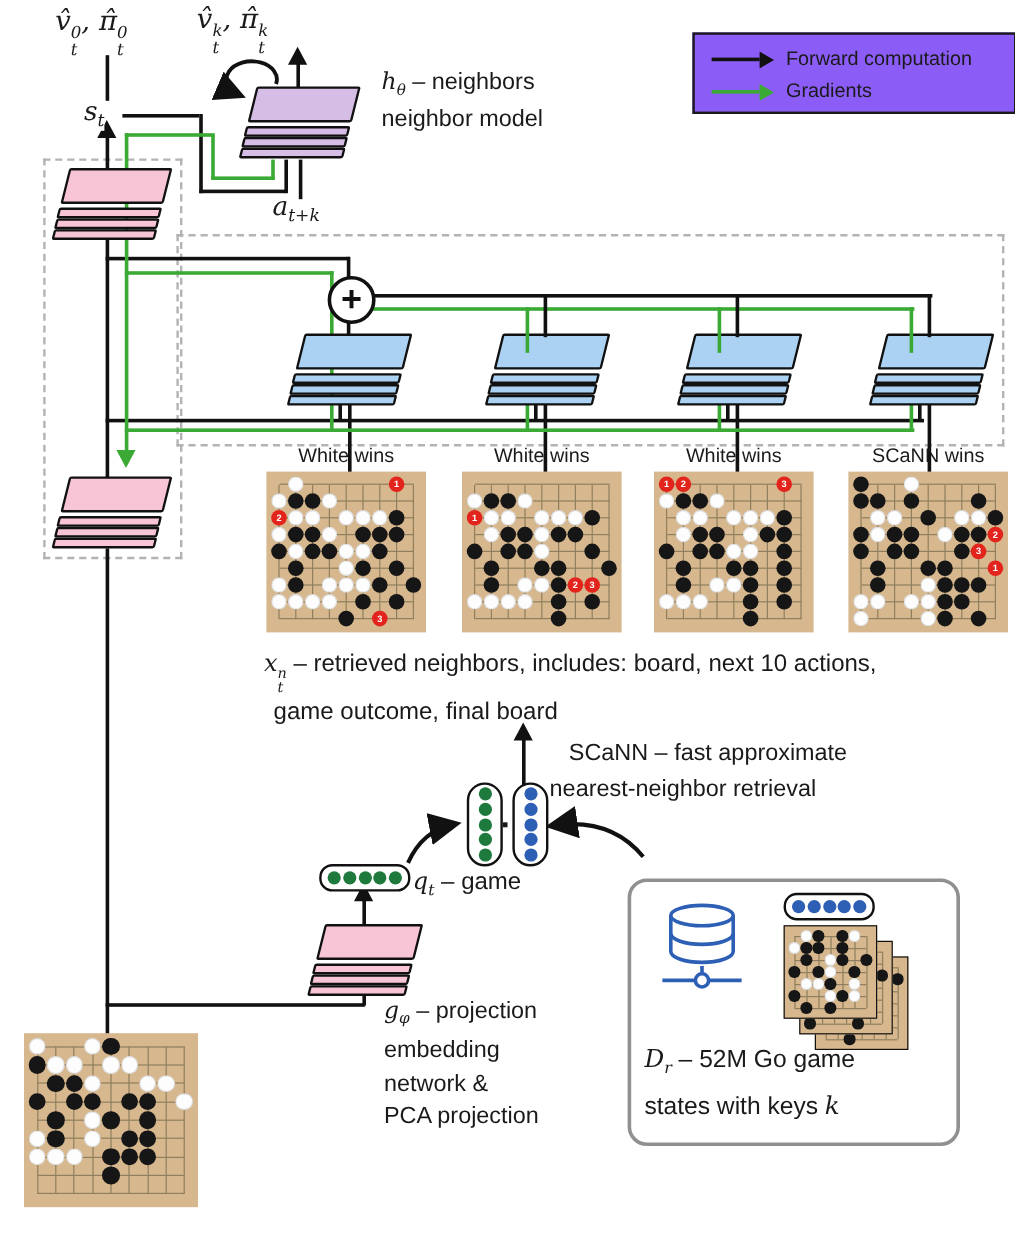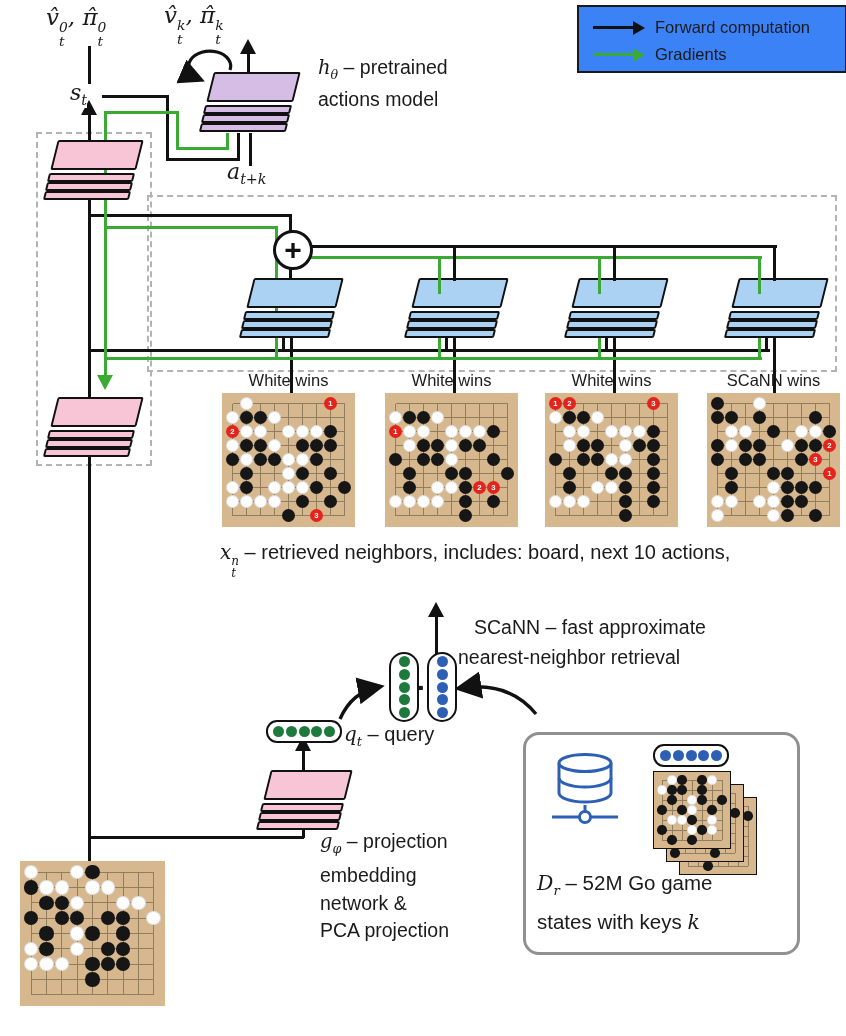--- a/index.html
+++ b/index.html
@@ -21,21 +21,21 @@
   .stack.pink .layer{background:#f7c5d5;}
   .stack.purple .layer{background:#d6bde6;}
   .stack.blue .layer{background:#abd2f2;}
   
   .dashed{position:absolute;border:2px dashed #b3b3b3;z-index:0;}
   
   .plus-circle{position:absolute;width:34px;height:34px;border:3px solid #111;border-radius:50%;
     background:#fff;z-index:2;display:flex;align-items:center;justify-content:center;
     font-size:30px;font-weight:bold;line-height:1;color:#111;}
   
-  .legend{position:absolute;border:2.5px solid #1a1a1a;background:#3b82f6;z-index:2;}
+  .legend{position:absolute;border:2.5px solid #1a1a1a;background:#8b5cf6;z-index:2;margin-top:22px;}
   .leg-line{position:absolute;height:3px;}
   .leg-head{position:absolute;width:0;height:0;border-top:7px solid transparent;border-bottom:7px solid transparent;}
   .leg-label{position:absolute;font-size:16.5px;}
   
   .mi{font-family:"DejaVu Serif",serif;font-style:italic;}
   .mlabel sub{font-family:"DejaVu Serif",serif;font-style:italic;font-size:65%;}
   .ss{display:inline-flex;flex-direction:column;vertical-align:-0.5em;font-size:60%;line-height:1.02;
       font-family:"DejaVu Serif",serif;font-style:italic;text-align:left;}
   .txt{font-family:"Liberation Sans",sans-serif;font-style:normal;}
   
@@ -214,22 +214,22 @@
         <span>t</span>
       </span>
   </div>
   <div class="abs mlabel" style="left:70px;top:80px;font-size:22px;z-index:2;background:#fff;">
     <span class="mi">s</span><sub>t</sub>
   </div>
   <div class="abs mlabel" style="left:227px;top:159px;font-size:22px;z-index:2;">
     <span class="mi">a</span><sub>t+k</sub>
   </div>
   <div class="abs mlabel" style="left:318px;top:55px;font-size:19.5px;line-height:25px;z-index:2;">
-    <span class="mi">h</span><sub>θ</sub><span class="txt"> – pretrained</span><br>
-    <span class="txt">actions model</span>
+    <span class="mi">h</span><sub>θ</sub><span class="txt"> – neighbors</span><br>
+    <span class="txt">neighbor model</span>
   </div>
 
   <div class="btitle" style="left:222px;top:371px;width:133px;">White wins</div>
   <div class="btitle" style="left:385px;top:371px;width:133px;">White wins</div>
   <div class="btitle" style="left:545px;top:371px;width:133px;">White wins</div>
   <div class="btitle" style="left:707px;top:371px;width:133px;">SCaNN wins</div>
 
   <div class="goboard" style="left:222px;top:393px;width:133px;height:134px;">
       <div class="gl" style="left: 10px; top: 10.5px; width: 1px; height: 112px;"></div>
       <div class="gl" style="top: 10px; left: 10.5px; height: 1px; width: 112px;"></div>
@@ -478,20 +478,21 @@
       <div class="stone w" style="width: 13.16px; height: 13.16px; left: 59.92px; top: 115.92px; font-size: 7.7px;"></div>
       <div class="stone b" style="width: 13.16px; height: 13.16px; left: 73.92px; top: 115.92px; font-size: 7.7px;"></div>
       <div class="stone b" style="width: 13.16px; height: 13.16px; left: 101.92px; top: 115.92px; font-size: 7.7px;"></div>
     </div>
 
   <div class="abs mlabel" style="left:220px;top:538px;font-size:20px;line-height:29px;z-index:2;">
     <span class="mi">x</span><span class="ss">
         <span>n</span>
         <span>t</span>
       </span><span class="txt"> – retrieved neighbors, includes: board, next 10 actions,</span><br>
+    <span class="txt" style="margin-left:8px;">game outcome, final board</span>
   </div>
 
   <div class="abs" style="left:458px;top:646px;font-size:19.5px;z-index:2;">nearest-neighbor retrieval</div>
   <div class="abs" style="left:474px;top:616px;font-size:19.5px;z-index:2;">SCaNN – fast approximate</div>
 
   <div class="dotvec vert green" style="left:389px;top:652px;width:30px;height:70px;">
       <span class="dot"></span>
       <span class="dot"></span>
       <span class="dot"></span>
       <span class="dot"></span>
@@ -507,21 +508,21 @@
     </div>
 
   <div class="dotvec horiz green" style="left:266px;top:720px;width:76px;height:23px;">
       <span class="dot"></span>
       <span class="dot"></span>
       <span class="dot"></span>
       <span class="dot"></span>
       <span class="dot"></span>
     </div>
   <div class="abs mlabel" style="left:344px;top:722px;font-size:20px;z-index:2;">
-    <span class="mi">q</span><sub>t</sub><span class="txt"> – query</span>
+    <span class="mi">q</span><sub>t</sub><span class="txt"> – game</span>
   </div>
 
   <div class="abs mlabel" style="left:320px;top:828px;font-size:19.5px;line-height:27.5px;z-index:2;">
     <span class="mi">g</span><sub>φ</sub><span class="txt"> – projection</span><br>
     <span class="txt">embedding</span><br>
     <span class="txt">network &amp;</span><br>
     <span class="txt">PCA projection</span>
   </div>
 
   <div class="drbox" style="left:523px;top:732px;width:271px;height:217px;">

